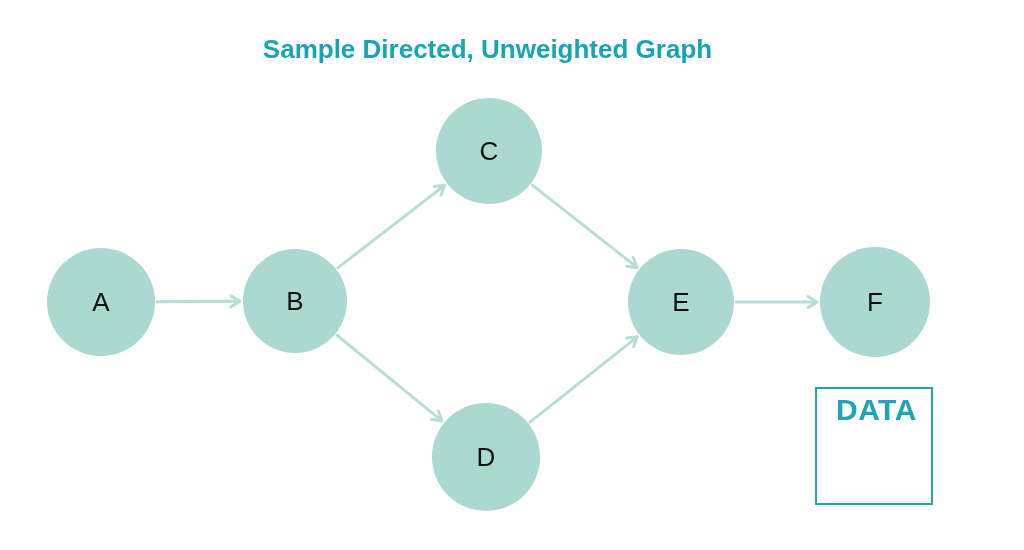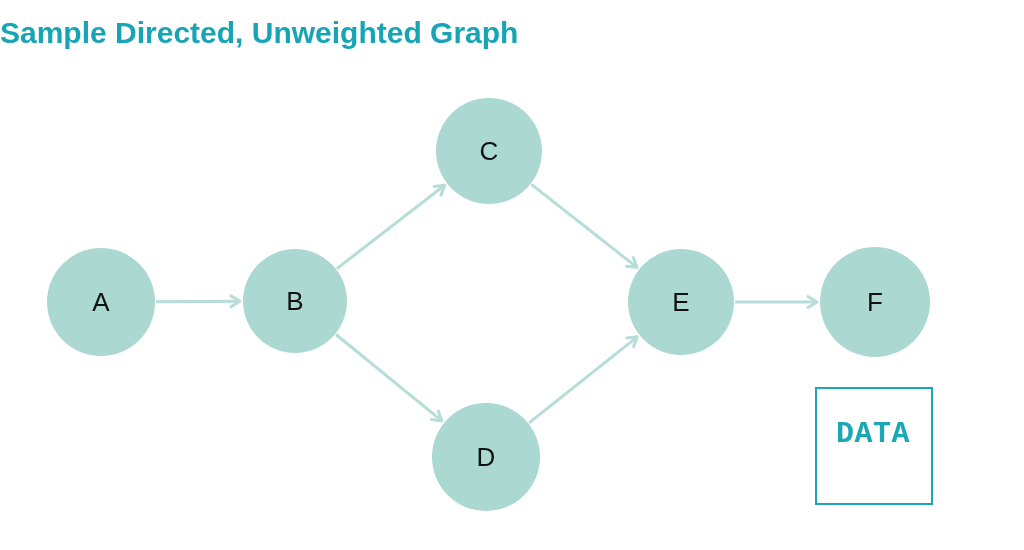--- a/index.html
+++ b/index.html
@@ -10,26 +10,27 @@
   .canvas {
     position: relative;
     width: 1024px;
     height: 550px;
     background: #ffffff;
     overflow: hidden;
     font-family: "Liberation Sans", sans-serif;
   }
   .title {
     position: absolute;
-    top: 14px;
+    top: 30px;
     left: 0;
     width: 975px;
+    text-align: center;
     font-family: "Liberation Sans", sans-serif;
     font-weight: 700;
-    font-size: 30px;
+    font-size: 26px;
     line-height: 38px;
     letter-spacing: 0px;
   }
   svg.graph {
     position: absolute;
     left: 0;
     top: 0;
   }
   .node-label {
     font-family: "Liberation Sans", sans-serif;
@@ -43,22 +44,22 @@
     top: 387px;
     width: 118px;
     height: 118px;
     border: 2px solid #1ba7b6;
     box-sizing: border-box;
     background: #ffffff;
   }
   .logo-text {
     position: absolute;
     left: 19px;
-    top: 30px;
-    font-family: Liberation Mono, monospace;
+    top: 6px;
+    font-family: Liberation Sans, sans-serif;
     font-weight: 700;
     font-size: 30px;
     line-height: 30px;
     letter-spacing: 0.5px;
     white-space: nowrap;
   }
   .logo-teal { color: #1ba7b6; }
   .logo-gray { color: #e6e8e9; }
 </style>
 </head>

